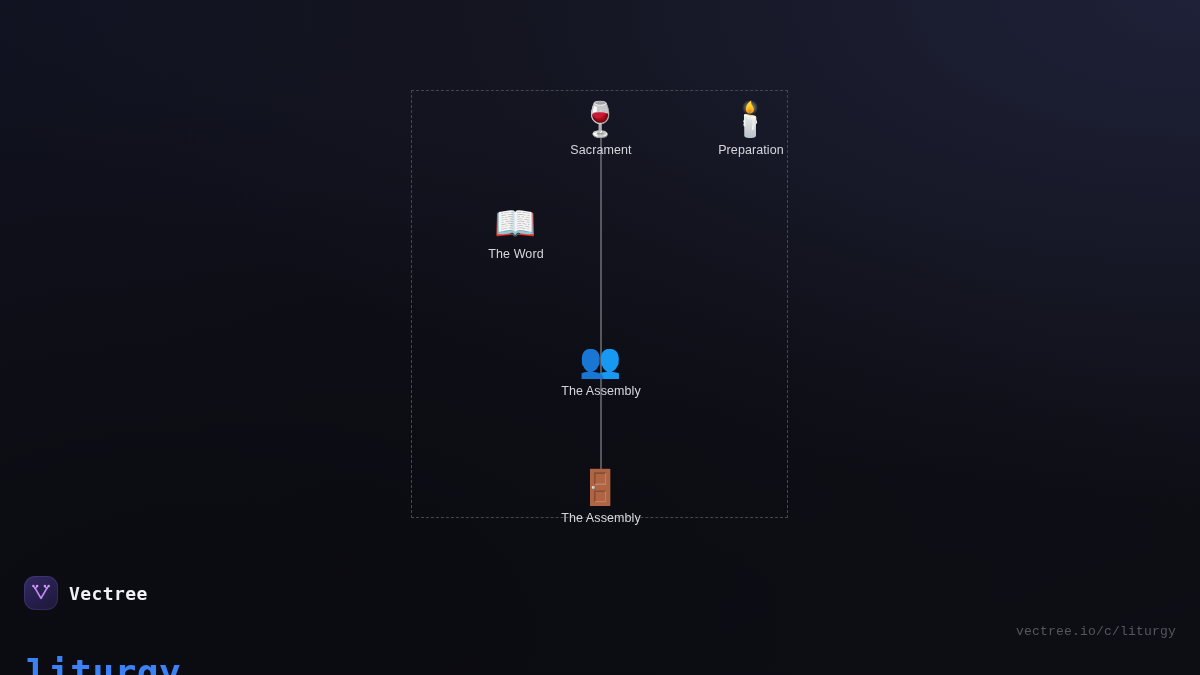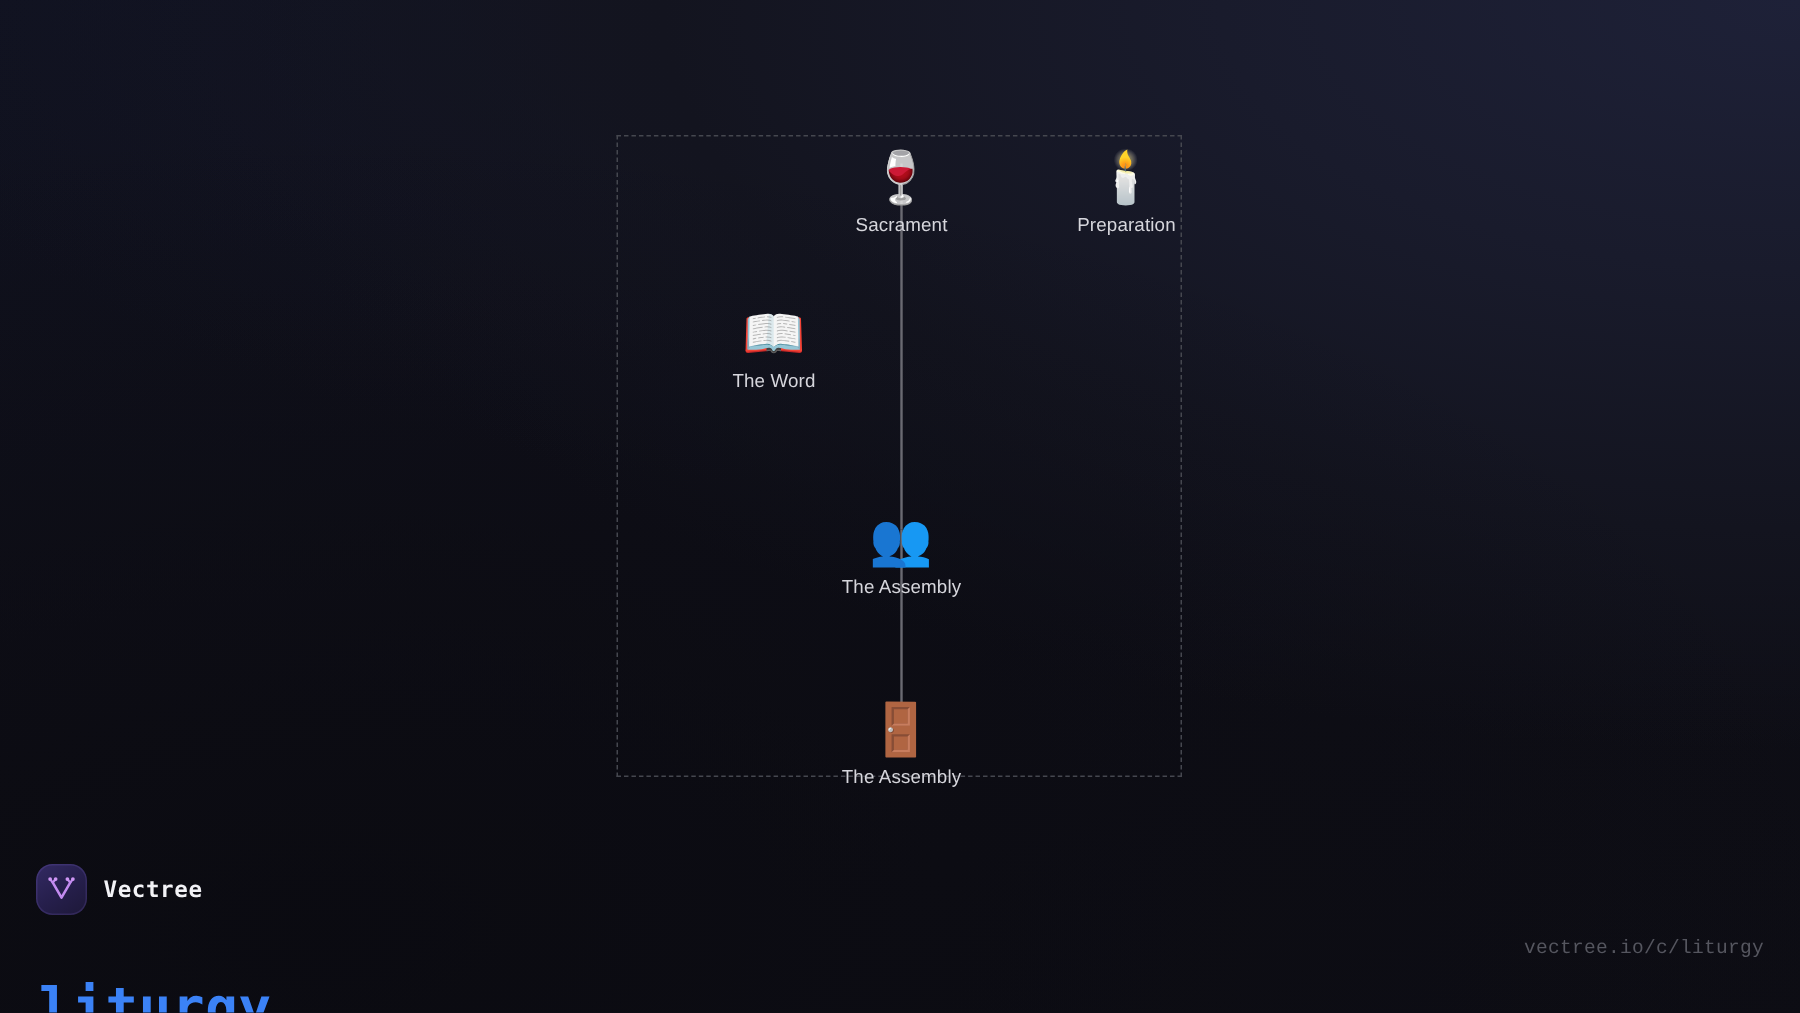--- a/index.html
+++ b/index.html
@@ -87,21 +87,21 @@
     height: 34px;
     border-radius: 11px;
     background: linear-gradient(145deg, #332a63 0%, #261f4c 52%, #1d1838 100%);
     display: flex;
     align-items: center;
     justify-content: center;
     box-shadow: inset 0 0 0 1px rgba(140,110,220,0.18);
   }
   #brand-name {
     font-family: "DejaVu Sans Mono", monospace;
-    font-size: 15px;
+    font-size: 18px;
     font-weight: bold;
     color: #f2f2f6;
     letter-spacing: 0.4px;
   }
   #project-title {
     position: absolute;
     left: 26px;
     top: 606px;
     font-family: "DejaVu Sans Mono", monospace;
     font-size: 36px;

